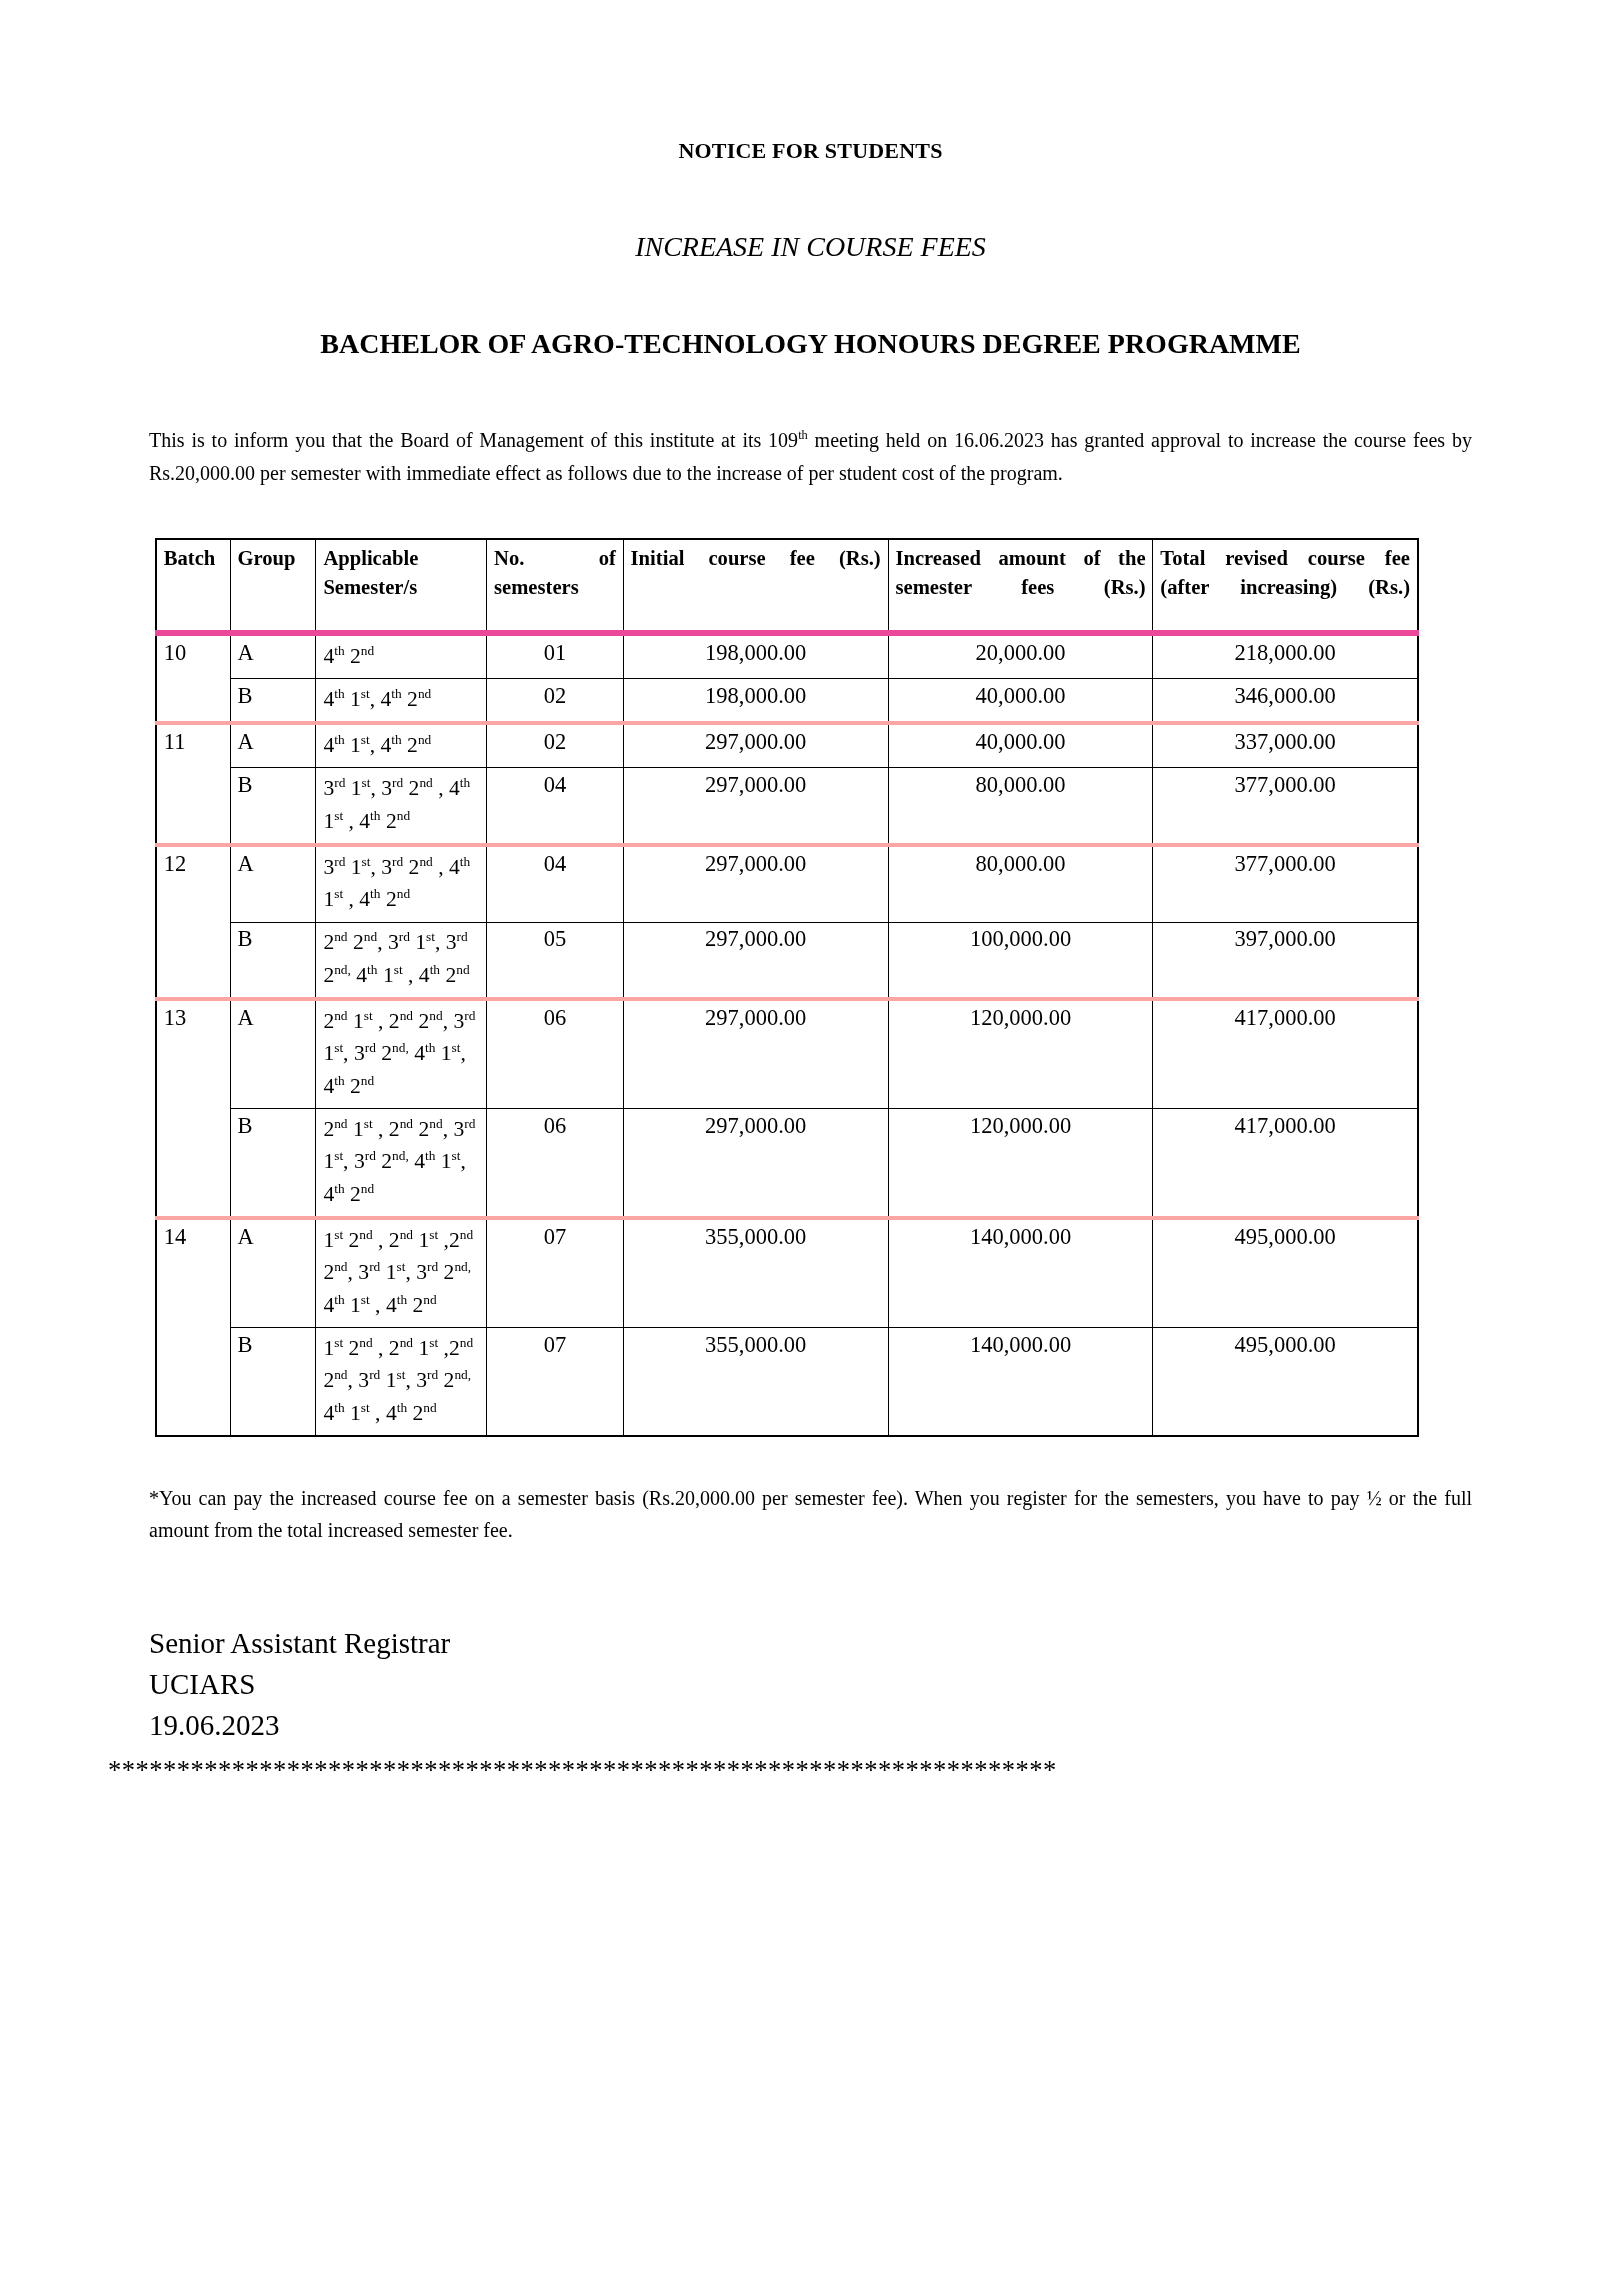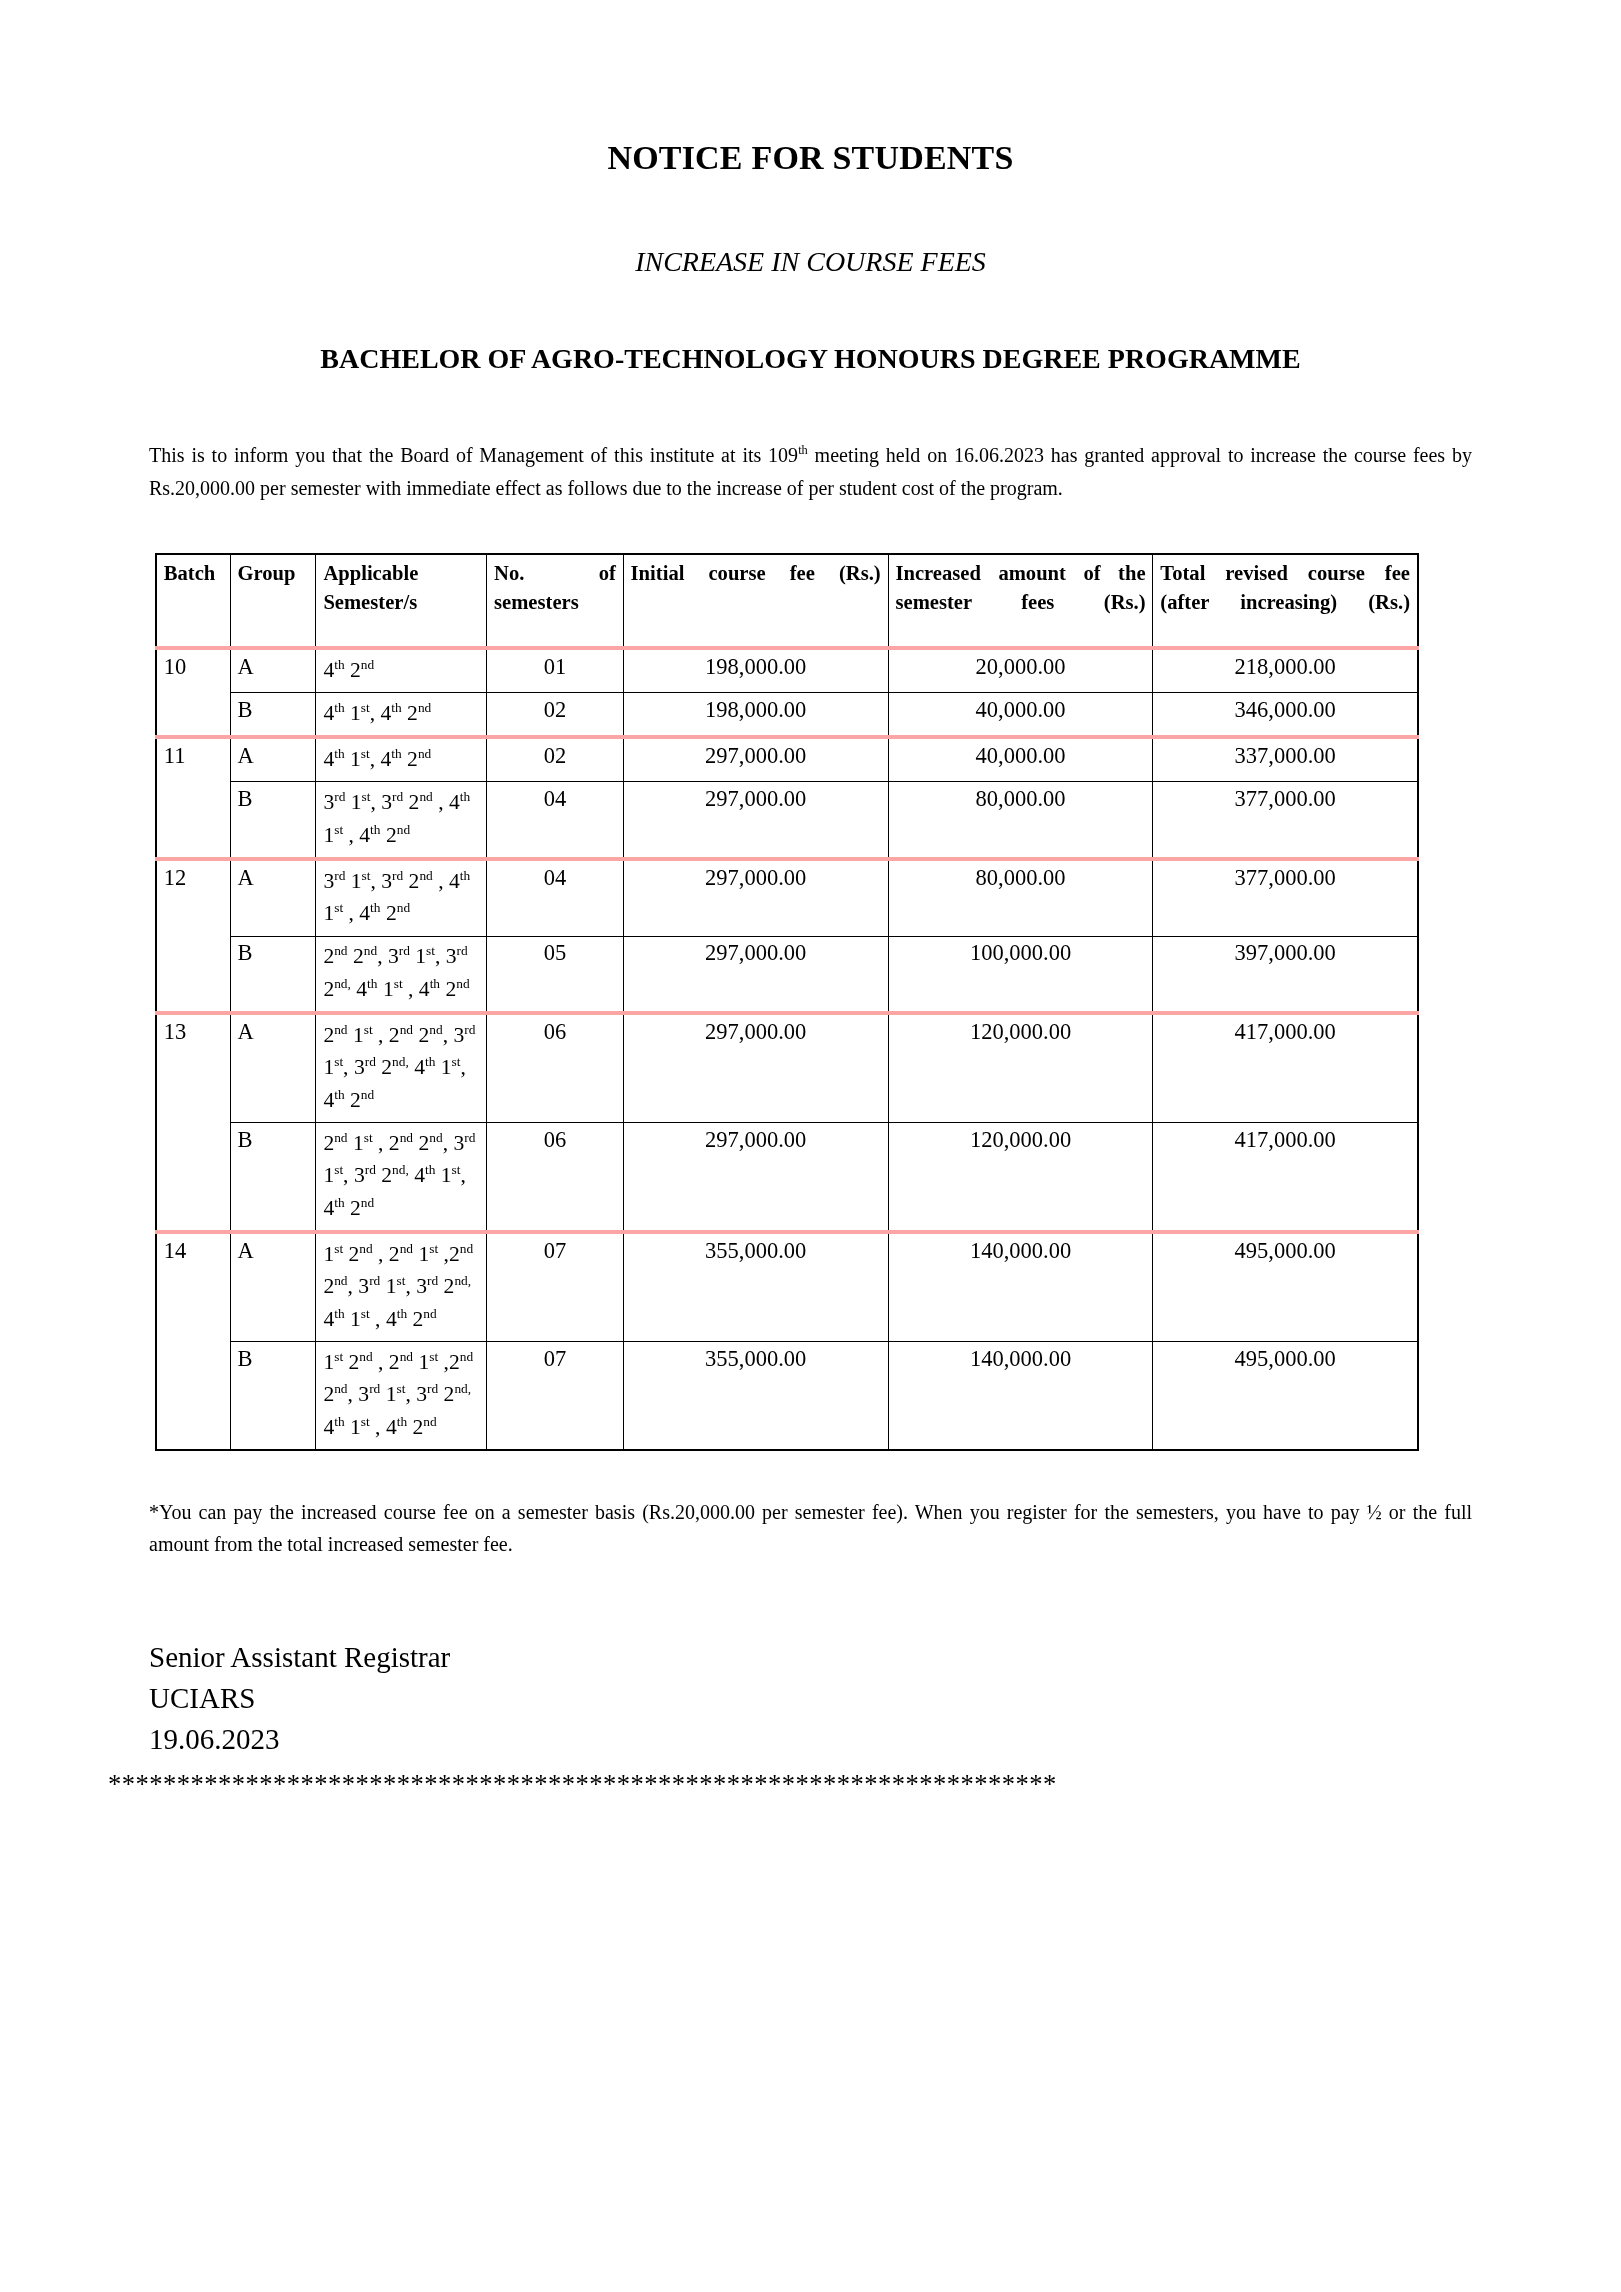--- a/index.html
+++ b/index.html
@@ -20,21 +20,21 @@
     width: 1621px;
     height: 2293px;
     padding: 0;
     position: relative;
   }
 
   
   .title-main {
     text-align: center;
     font-weight: bold;
-    font-size: 34px;
+    font-size: 22px;
     letter-spacing: 0.2px;
     margin: 0;
     padding-top: 137px;
     line-height: 1.25;
   }
   .title-sub {
     text-align: center;
     font-weight: normal;
     font-style: italic;
     font-size: 28px;
@@ -90,21 +90,21 @@
     vertical-align: top;
     padding: 3.9px 6.9px 5.9px 6.9px;
   }
   table.fees thead th {
     font-weight: bold;
     font-size: 20.6px;
     line-height: 1.42;
     text-align: justify;
     text-align-last: justify;
     height: 94px;
-    border-bottom: 2px solid #ec4899;
+    border-bottom: 6px solid #ec4899;
   }
   table.fees thead th.plain {
     text-align: left;
     text-align-last: left;
   }
   td.batch  { font-size: 22.5px; width: 63px;  text-align: left; }
   td.group  { font-size: 22.5px; width: 73px;  text-align: left; }
   td.sems   { font-size: 21.6px; width: 145px; text-align: left; line-height: 1.5; }
   td.count  { font-size: 22.5px; width: 116px; text-align: center; }
   td.money  { font-size: 22.5px; width: 225px; text-align: center; }

